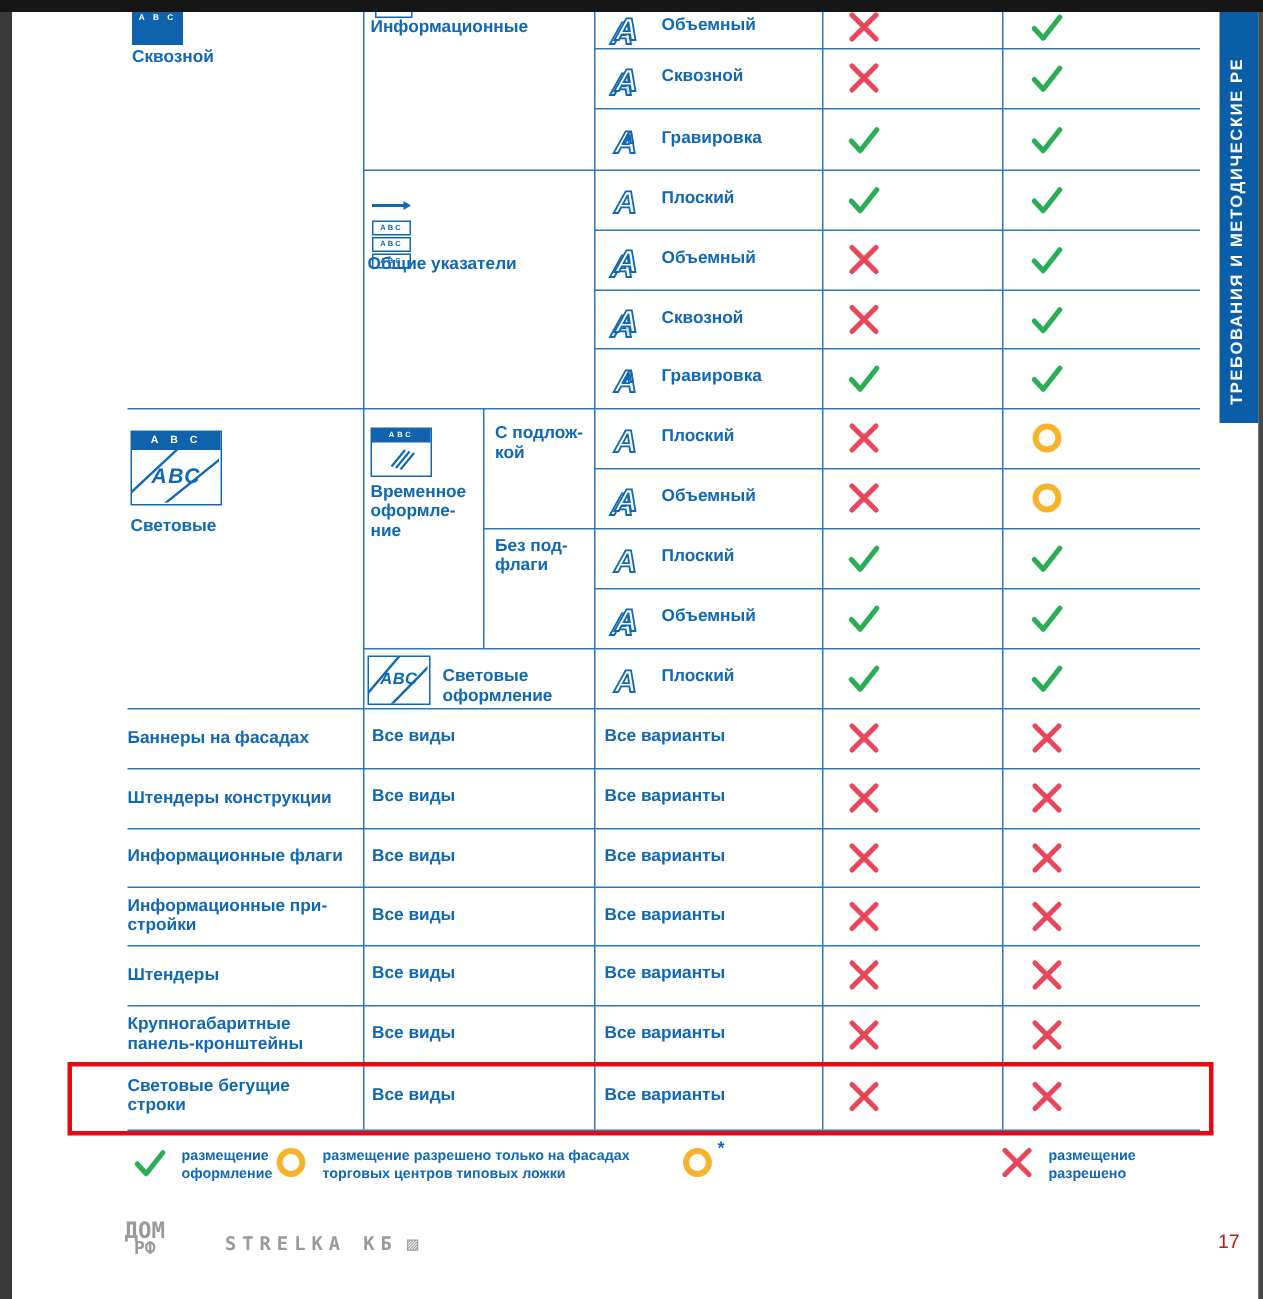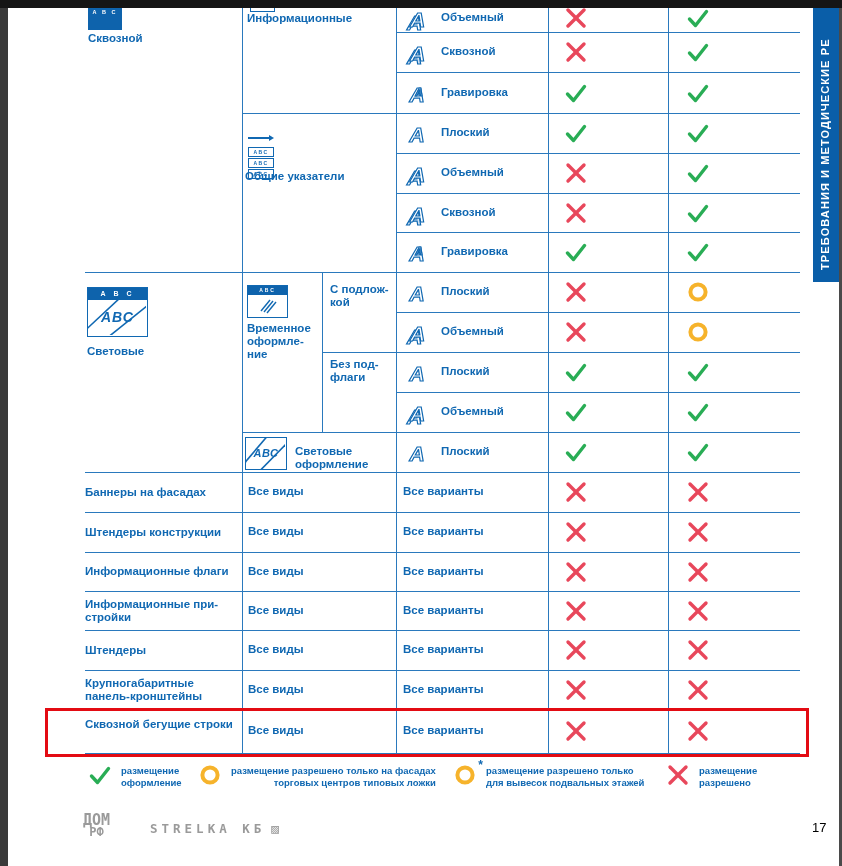--- a/index.html
+++ b/index.html
@@ -22,21 +22,21 @@
   .legend-text{font-size:9.5px;font-weight:bold;color:#1068b2;line-height:11.5px;}
   .lsym{width:24px;height:24px;flex:0 0 auto;position:relative;top:-2px;}
   .lsym .ast{position:absolute;right:-6px;top:-5px;color:#1068b2;font-weight:bold;font-size:12px;}
   #footer-logo{position:absolute;left:75px;top:806px;color:#9a9a9a;font-family:"DejaVu Sans Mono",monospace;
        font-weight:bold;text-align:center;line-height:12px;}
   #footer-logo .l1{font-size:15px;letter-spacing:0px;display:block;}
   #footer-logo .l2{font-size:12px;display:block;}
   #footer-brand{position:absolute;left:142px;top:813px;color:#9a9a9a;font-family:"DejaVu Sans Mono",monospace;
        font-size:12.5px;letter-spacing:4px;font-weight:bold;}
   #footer-brand .hatch{letter-spacing:0;margin-left:6px;}
-  #page-num{position:absolute;left:804px;top:812px;color:#000000;font-size:13px;}
+  #page-num{position:absolute;left:804px;top:812px;color:#b91c1c;font-size:13px;}
   #highlight-rect{position:absolute;left:37px;top:700px;width:758px;height:43px;
        border:3.5px solid #e30b13;z-index:20;background:transparent;}
   .icon-box{position:absolute;border:1.3px solid #1068b2;background:#fff;box-sizing:border-box;}
   .icon-head{background:#0e63ac;color:#fff;font-weight:bold;text-align:center;overflow:hidden;}
 </style>
 </head>
 <body>
 
 <div id="chrome-top"></div>
 <div id="chrome-left"></div>
@@ -302,21 +302,21 @@
       <div class="cell-label abs" style="left: 240px; top: 674.5px; width: 120px;"><span>Все виды</span></div>
       <div class="cell-label abs" style="left: 395px; top: 674.5px; width: 130px;"><span>Все варианты</span></div>
       <div class="mark" style="left: 556px; top: 669.5px;"><svg width="24" height="24" viewBox="0 0 24 24">
           <line x1="4" y1="4" x2="20" y2="20" stroke="#e8475b" stroke-width="3.4" stroke-linecap="round"></line>
           <line x1="20" y1="4" x2="4" y2="20" stroke="#e8475b" stroke-width="3.4" stroke-linecap="round"></line>
         </svg></div>
       <div class="mark" style="left: 678px; top: 669.5px;"><svg width="24" height="24" viewBox="0 0 24 24">
           <line x1="4" y1="4" x2="20" y2="20" stroke="#e8475b" stroke-width="3.4" stroke-linecap="round"></line>
           <line x1="20" y1="4" x2="4" y2="20" stroke="#e8475b" stroke-width="3.4" stroke-linecap="round"></line>
         </svg></div>
-      <div class="cell-label abs" style="left: 77px; top: 710px; width: 148px;"><span>Сквозной бегущие строки</span></div>
+      <div class="cell-label abs" style="left: 77px; top: 710px; width: 148px;"><span>Световые бегущие строки</span></div>
       <div class="cell-label abs" style="left: 240px; top: 716px; width: 120px;"><span>Все виды</span></div>
       <div class="cell-label abs" style="left: 395px; top: 716px; width: 130px;"><span>Все варианты</span></div>
       <div class="mark" style="left: 556px; top: 711px;"><svg width="24" height="24" viewBox="0 0 24 24">
           <line x1="4" y1="4" x2="20" y2="20" stroke="#e8475b" stroke-width="3.4" stroke-linecap="round"></line>
           <line x1="20" y1="4" x2="4" y2="20" stroke="#e8475b" stroke-width="3.4" stroke-linecap="round"></line>
         </svg></div>
       <div class="mark" style="left: 678px; top: 711px;"><svg width="24" height="24" viewBox="0 0 24 24">
           <line x1="4" y1="4" x2="20" y2="20" stroke="#e8475b" stroke-width="3.4" stroke-linecap="round"></line>
           <line x1="20" y1="4" x2="4" y2="20" stroke="#e8475b" stroke-width="3.4" stroke-linecap="round"></line>
         </svg></div>
@@ -324,31 +324,30 @@
 
   <div id="highlight-rect"></div>
 
   <div id="legend-root">
       <div class="legend-item" style="left: 80px; top: 757px;">
         <span class="lsym"><svg width="24" height="24" viewBox="0 0 24 24">
             <path d="M3.5 13 L9.5 19.5 L20.5 5.5" stroke="#29ad55" stroke-width="3.4" fill="none" stroke-linecap="round" stroke-linejoin="round"></path>
           </svg></span>
         <span class="legend-text"><span>размещение</span><br><span>оформление</span></span>
       </div>
-      <div class="legend-item" style="left: 190px; top: 757px; text-align: right;">
+      <div class="legend-item" style="left: 174px; top: 757px;">
         <span class="lsym"><svg width="24" height="24" viewBox="0 0 24 24">
             <circle cx="12" cy="12" r="7.6" stroke="#f6b32b" stroke-width="4" fill="none"></circle>
           </svg></span>
         <span class="legend-text"><span>размещение разрешено только на фасадах</span><br><span>торговых центров типовых ложки</span></span>
       </div>
       <div class="legend-item" style="left: 445px; top: 757px;">
         <span class="lsym"><svg width="24" height="24" viewBox="0 0 24 24">
             <circle cx="12" cy="12" r="7.6" stroke="#f6b32b" stroke-width="4" fill="none"></circle>
           </svg><span class="ast">*</span></span>
-        <span class="legend-text"><span>размещение разрешено только</span><br><span>для вывесок подвальных этажей</span></span>
       </div>
       <div class="legend-item" style="left: 658px; top: 757px;">
         <span class="lsym"><svg width="24" height="24" viewBox="0 0 24 24">
             <line x1="4" y1="4" x2="20" y2="20" stroke="#e8475b" stroke-width="3.4" stroke-linecap="round"></line>
             <line x1="20" y1="4" x2="4" y2="20" stroke="#e8475b" stroke-width="3.4" stroke-linecap="round"></line>
           </svg></span>
         <span class="legend-text"><span>размещение</span><br><span>разрешено</span></span>
       </div>
     </div>
 

